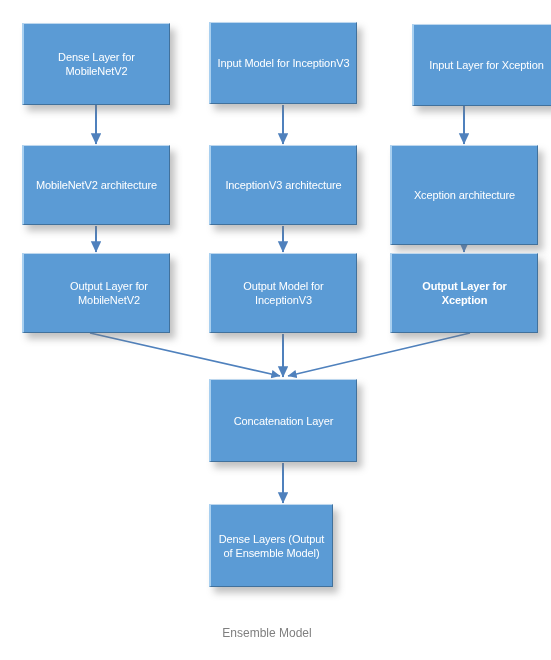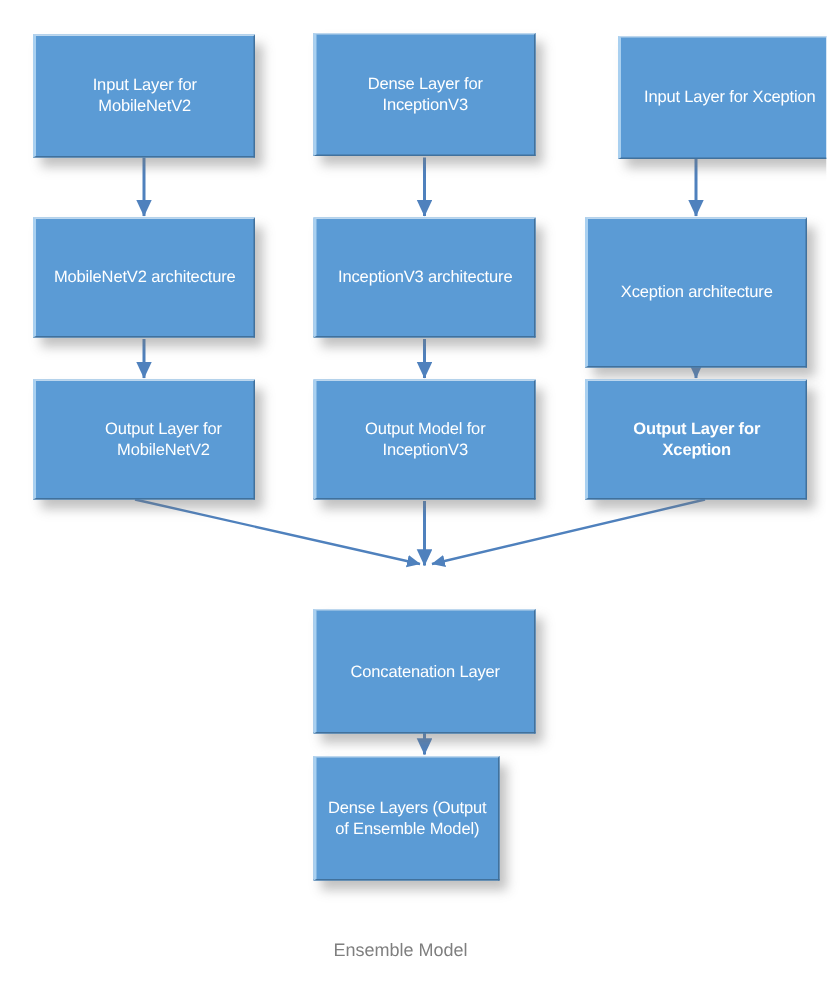--- a/index.html
+++ b/index.html
@@ -79,24 +79,24 @@
         <line x1="464" y1="226" x2="464" y2="252" stroke="#4F81BD" stroke-width="2" marker-end="url(#arrowhead)"></line>
         <line x1="90" y1="333" x2="280" y2="376" stroke="#4F81BD" stroke-width="1.6" marker-end="url(#arrowhead)"></line>
         <line x1="283" y1="334" x2="283" y2="377" stroke="#4F81BD" stroke-width="2" marker-end="url(#arrowhead)"></line>
         <line x1="470" y1="333" x2="288" y2="376" stroke="#4F81BD" stroke-width="1.6" marker-end="url(#arrowhead)"></line>
         <line x1="283" y1="463" x2="283" y2="503" stroke="#4F81BD" stroke-width="2" marker-end="url(#arrowhead)"></line>
       </g>
   </svg>
 
   <div id="node-layer">
       <div class="node" style="left: 22px; top: 23px; width: 148px; height: 82px;">
-        <span class="label">Input Layer for MobileNetV2</span>
+        <span class="label">Dense Layer for MobileNetV2</span>
       </div>
       <div class="node" style="left: 209px; top: 22px; width: 148px; height: 82px;">
-        <span class="label">Dense Layer for InceptionV3</span>
+        <span class="label">Input Model for InceptionV3</span>
       </div>
       <div class="node" style="left: 412px; top: 24px; width: 148px; height: 82px;">
         <span class="label">Input Layer for Xception</span>
       </div>
       <div class="node" style="left: 22px; top: 145px; width: 148px; height: 80px;">
         <span class="label">MobileNetV2 architecture</span>
       </div>
       <div class="node" style="left: 209px; top: 145px; width: 148px; height: 80px;">
         <span class="label">InceptionV3 architecture</span>
       </div>
@@ -105,21 +105,21 @@
       </div>
       <div class="node" style="left: 22px; top: 253px; width: 148px; height: 80px; padding-left: 25px;">
         <span class="label">Output Layer for MobileNetV2</span>
       </div>
       <div class="node" style="left: 209px; top: 253px; width: 148px; height: 80px;">
         <span class="label">Output Model for InceptionV3</span>
       </div>
       <div class="node" style="left: 390px; top: 253px; width: 148px; height: 80px; font-weight: bold;">
         <span class="label">Output Layer for Xception</span>
       </div>
-      <div class="node" style="left: 209px; top: 379px; width: 148px; height: 83px; margin-top: 27px;">
+      <div class="node" style="left: 209px; top: 379px; width: 148px; height: 83px;">
         <span class="label">Concatenation Layer</span>
       </div>
       <div class="node" style="left: 209px; top: 504px; width: 124px; height: 83px;">
         <span class="label">Dense Layers (Output of Ensemble Model)</span>
       </div>
     </div>
 
   <div class="caption" style="left:0; top:626px; width:534px;">Ensemble Model</div>
 
 </div>

